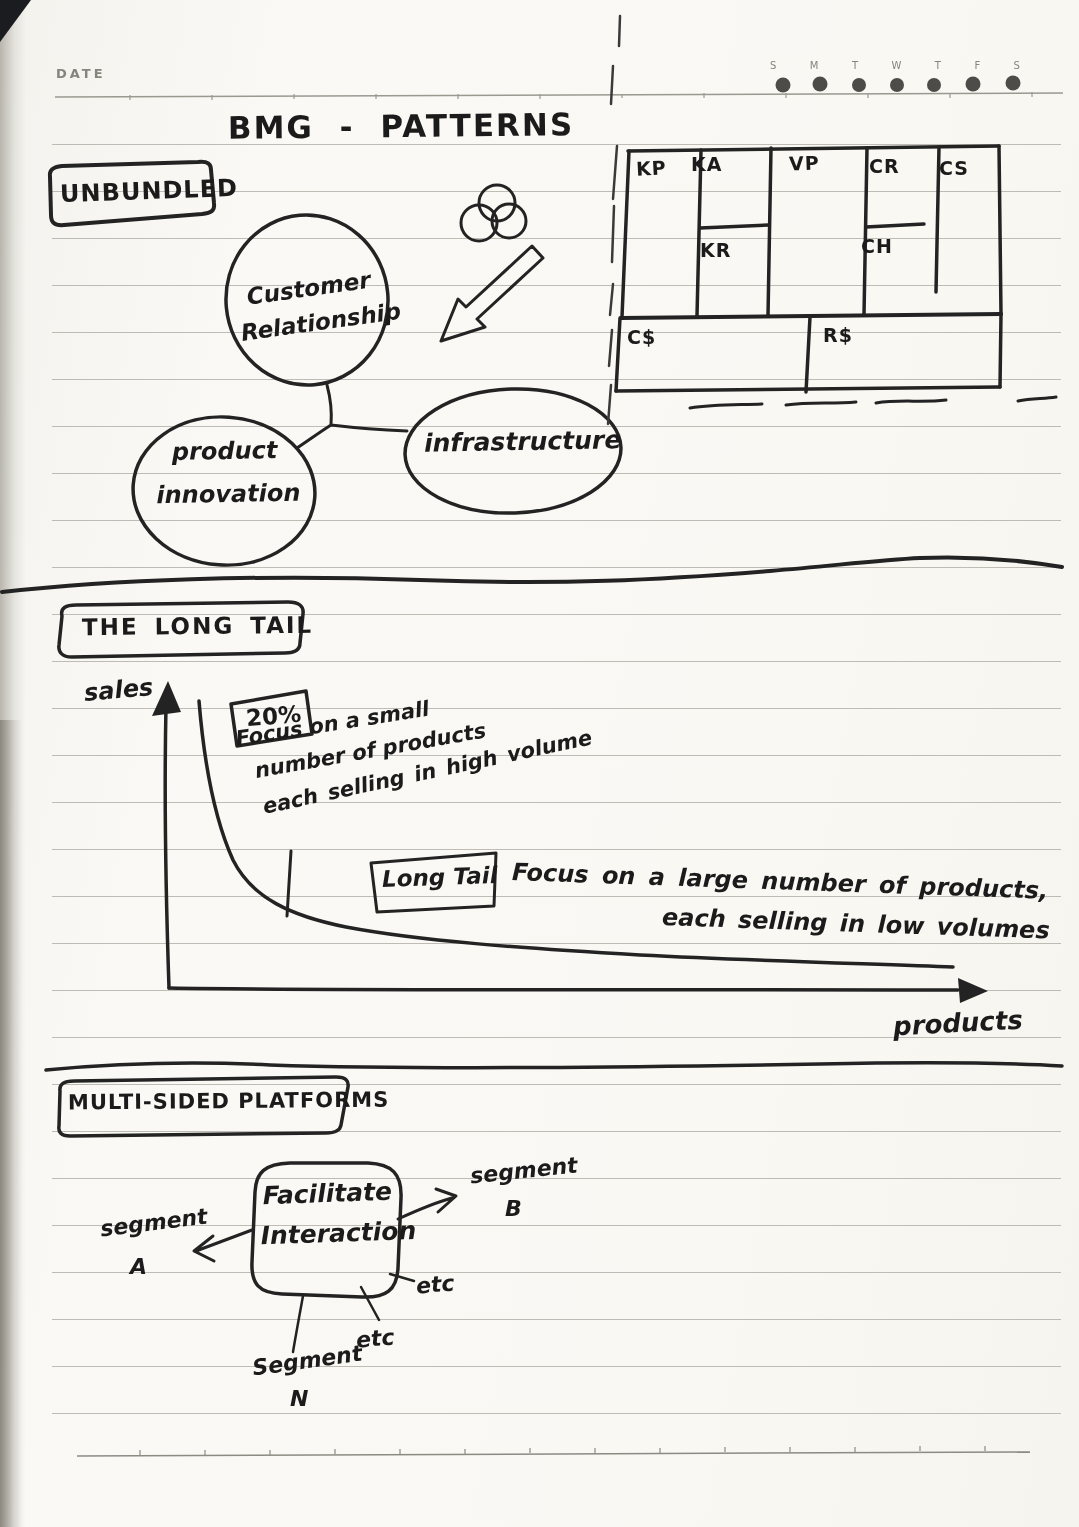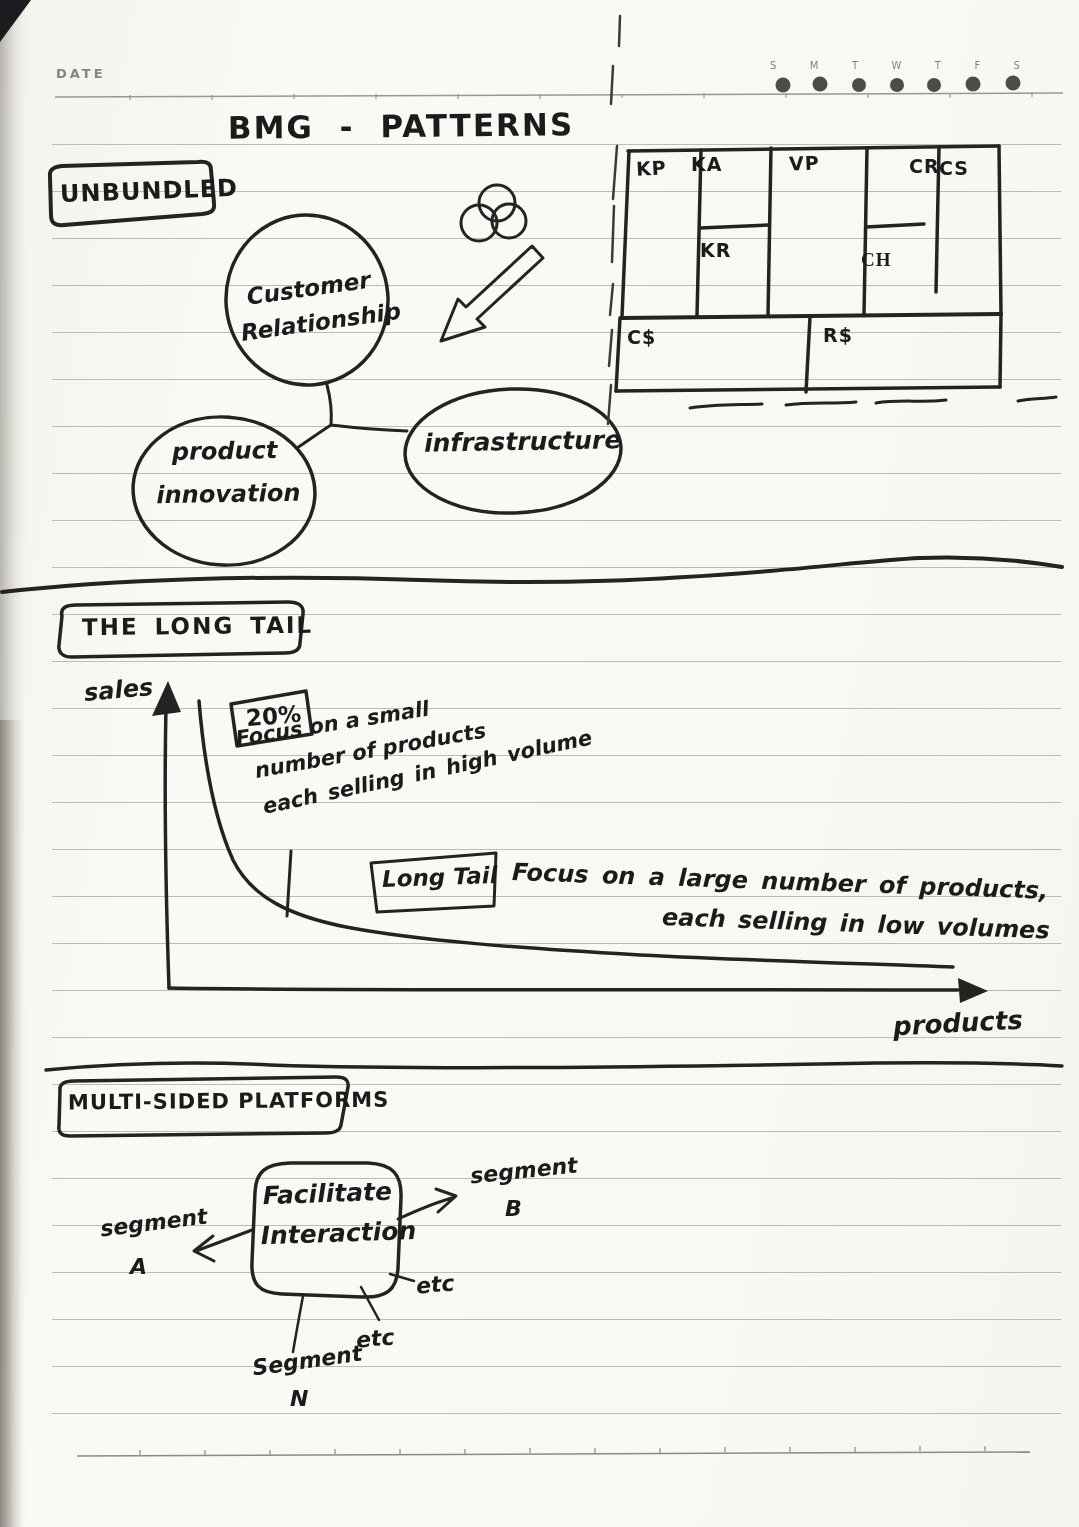--- a/index.html
+++ b/index.html
@@ -34,24 +34,24 @@
   .p-customer{left:238px;top:271px;width:146px;text-align:center;font-size:23px;line-height:1.5;
               transform:rotate(-8deg);}
   .p-product{left:156px;top:430px;width:138px;text-align:center;font-size:24px;line-height:1.78;
               transform:rotate(-1deg);}
   .p-infra{left:424px;top:427px;font-size:25px;transform:rotate(-1deg);}
   
   .cell{position:absolute;font-weight:700;font-size:19px;letter-spacing:1px;}
   .c-kp{left:636px;top:157px;transform:rotate(-3deg);}
   .c-ka{left:691px;top:153px;}
   .c-vp{left:789px;top:152px;transform:rotate(-2deg);}
-  .c-cr{left:909px;top:155px;}
+  .c-cr{left:869px;top:155px;}
   .c-cs{left:939px;top:157px;}
   .c-kr{left:700px;top:239px;}
-  .c-ch{left:861px;top:249px;font-family:Liberation Serif, serif;}
+  .c-ch{left:861px;top:235px;}
   .c-cd{left:627px;top:326px;}
   .c-rd{left:823px;top:324px;}
   
   .p-longtail{left:82px;top:613px;font-size:23px;letter-spacing:2px;word-spacing:6px;transform:rotate(-.6deg);}
   .p-sales{left:84px;top:676px;font-size:24px;transform:rotate(-5deg);}
   .p-20{left:246px;top:703px;font-size:23px;transform:rotate(-5deg);}
   .note{transform-origin:left center;}
   .p-head1{left:236px;top:727px;font-size:21px;transform:rotate(-9deg);}
   .p-head2{left:255px;top:759px;font-size:21px;transform:rotate(-10deg);}
   .p-head3{left:263px;top:795px;font-size:21px;word-spacing:3px;transform:rotate(-12deg);}

